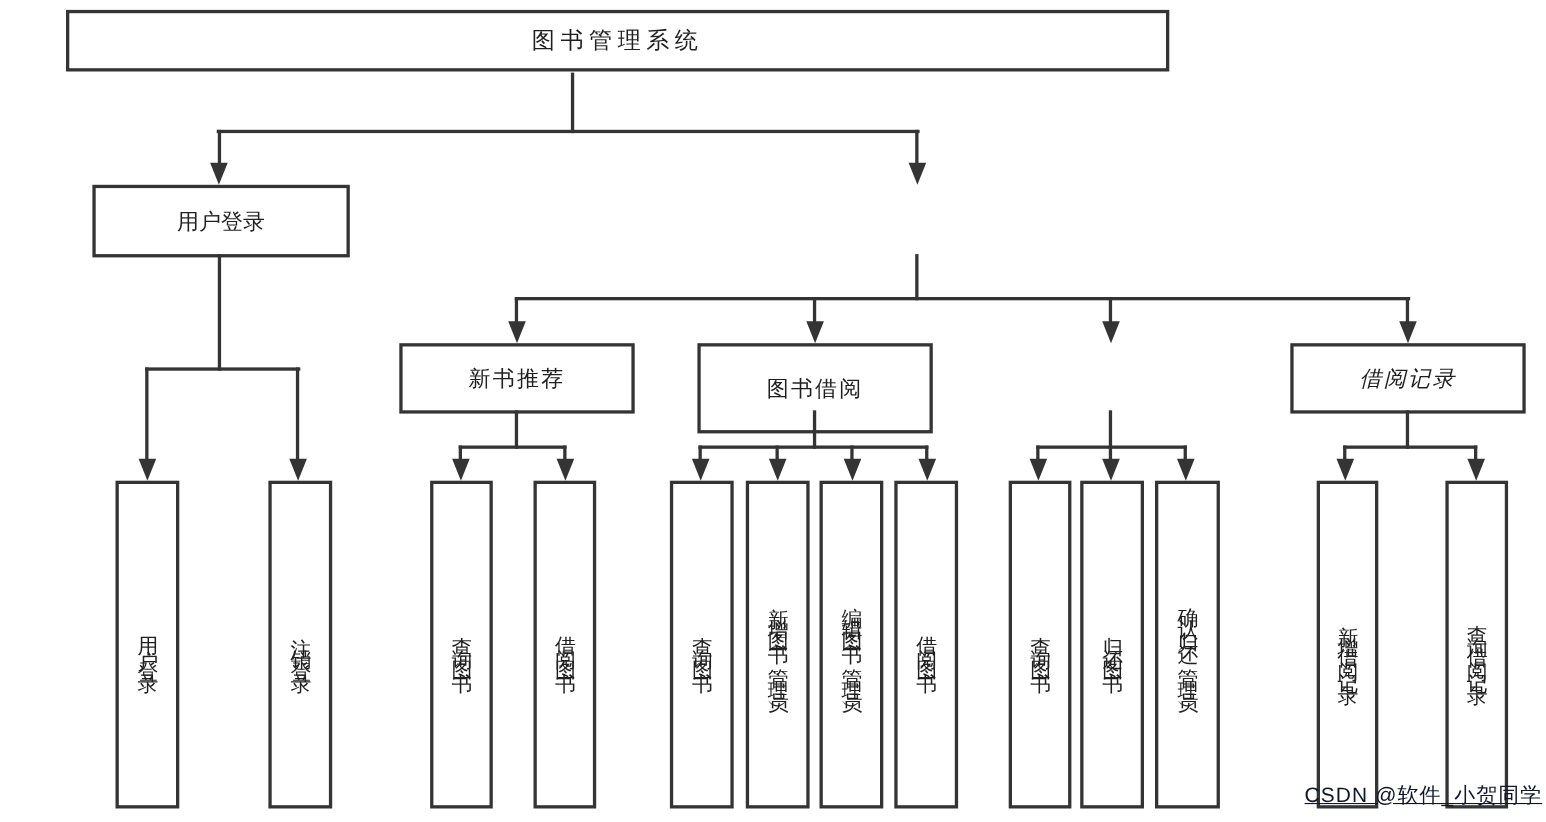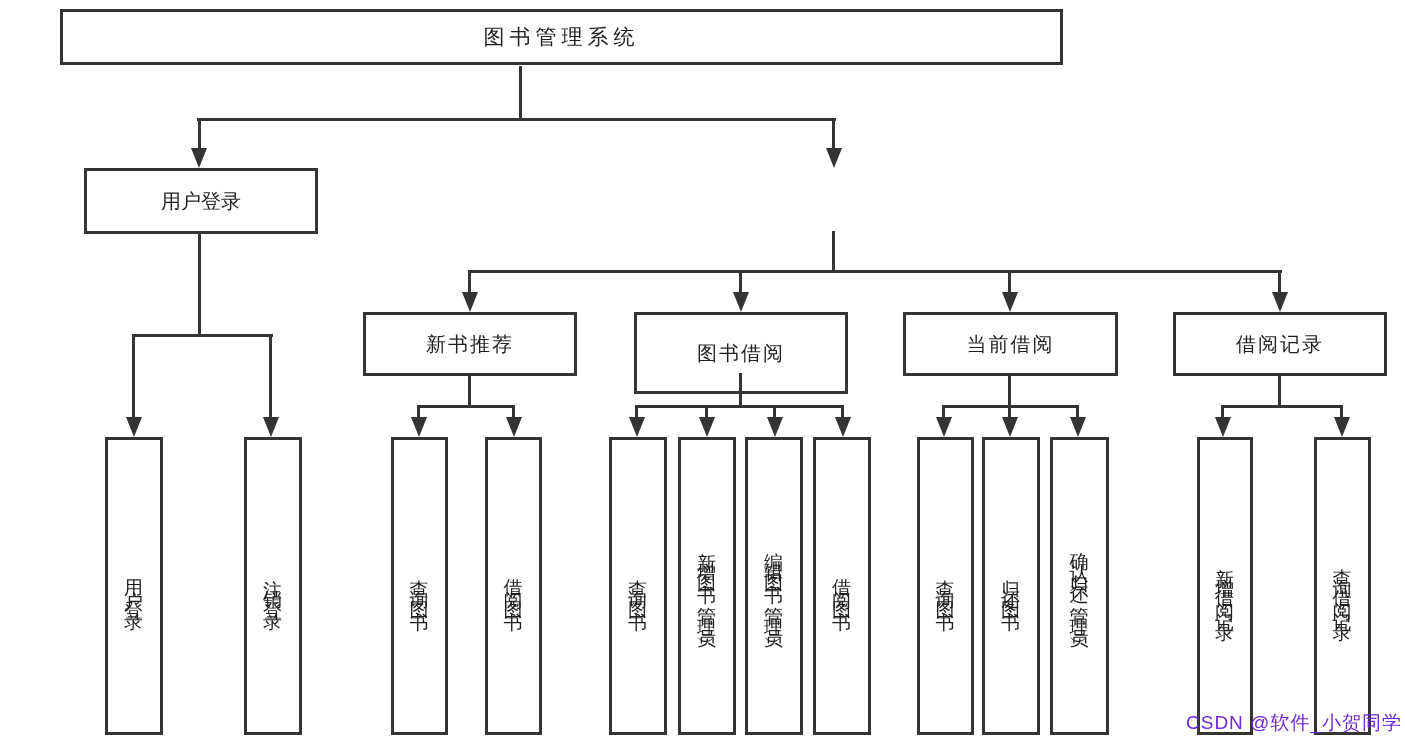--- a/index.html
+++ b/index.html
@@ -21,21 +21,21 @@
   .v,.h{position:absolute;background:#343434;}
   .v{width:3px;}
   .h{height:3px;}
   .ar{
     position:absolute;width:0;height:0;
     border-left:8px solid transparent;border-right:8px solid transparent;
     border-top:20px solid #343434;
   }
   .wm{
     position:absolute;left:1186px;top:710px;z-index:5;
-    color:#6d28d9;font-size:19px;white-space:nowrap;letter-spacing:1px;
+    color:#0f172a;font-size:19px;white-space:nowrap;letter-spacing:1px;text-decoration:underline;
   }
 </style>
 </head>
 <body>
 
 <div id="stage">
 
   <div class="box title" style="left:20px;top:9px;width:1003px;height:56px;margin-left:40px;">图书管理系统</div>
 
   <div class="v" style="left:519px;top:66px;height:55px;"></div>
@@ -60,22 +60,21 @@
   <div class="ar" style="left:462px;top:292px;"></div>
   <div class="v" style="left:739px;top:270px;height:25px;"></div>
   <div class="ar" style="left:733px;top:292px;"></div>
   <div class="v" style="left:1008px;top:270px;height:25px;"></div>
   <div class="ar" style="left:1002px;top:292px;"></div>
   <div class="v" style="left:1278px;top:270px;height:25px;"></div>
   <div class="ar" style="left:1272px;top:292px;"></div>
 
   <div class="box mid" style="left:363px;top:312px;width:214px;height:64px;">新书推荐</div>
   <div class="box mid" style="left:634px;top:312px;width:214px;height:82px;">图书借阅</div>
-  <div class="box mid" style="left:903px;top:312px;width:215px;height:64px;">当前借阅</div>
-  <div class="box mid" style="left:1173px;top:312px;width:214px;height:64px;">借阅记录</div>
+  <div class="box mid" style="left:1173px;top:312px;width:214px;height:64px;font-style:italic;">借阅记录</div>
 
   <div class="v" style="left:468px;top:373px;height:35px;"></div>
   <div class="v" style="left:739px;top:373px;height:35px;"></div>
   <div class="v" style="left:1008px;top:373px;height:35px;"></div>
   <div class="v" style="left:1278px;top:373px;height:35px;"></div>
 
   <div class="h" style="left:417px;top:405px;width:98px;"></div>
   <div class="v" style="left:417px;top:405px;height:14px;"></div>
   <div class="ar" style="left:411px;top:417px;"></div>
   <div class="v" style="left:512px;top:405px;height:14px;"></div>

